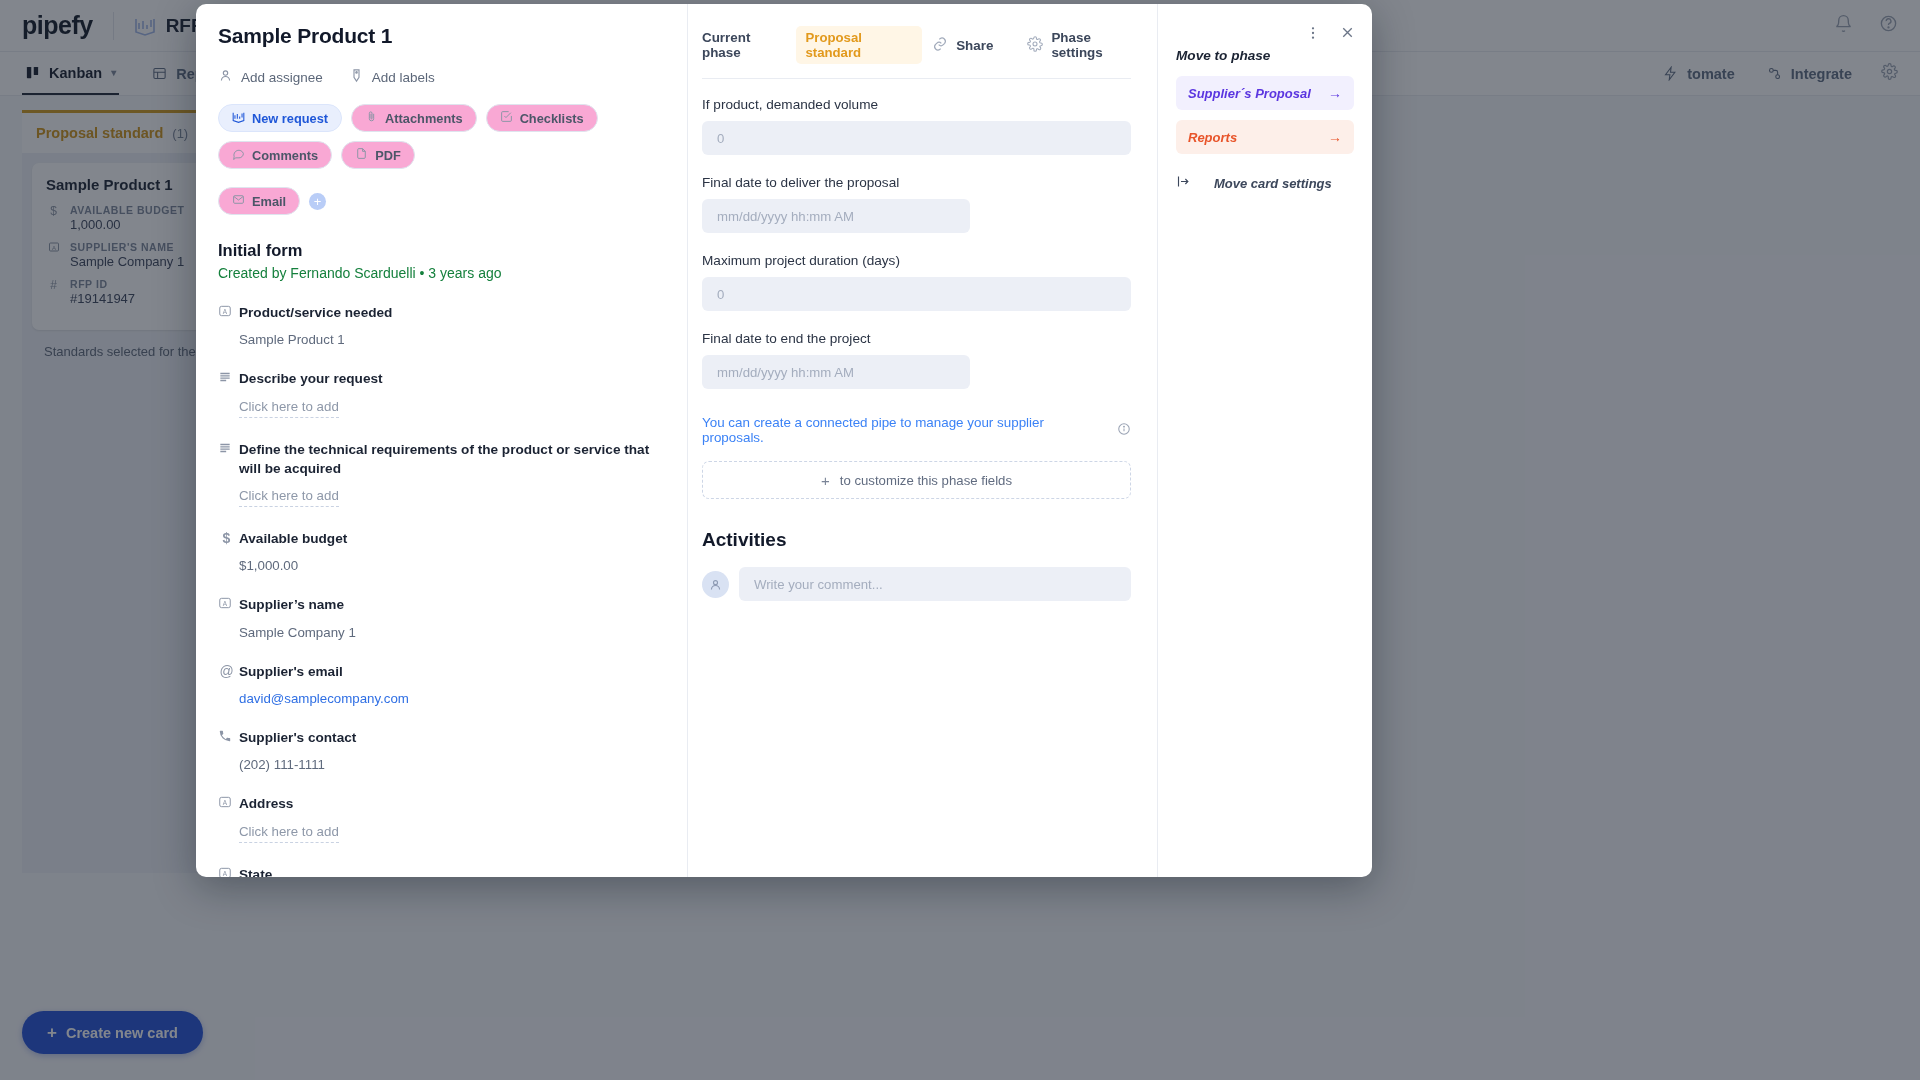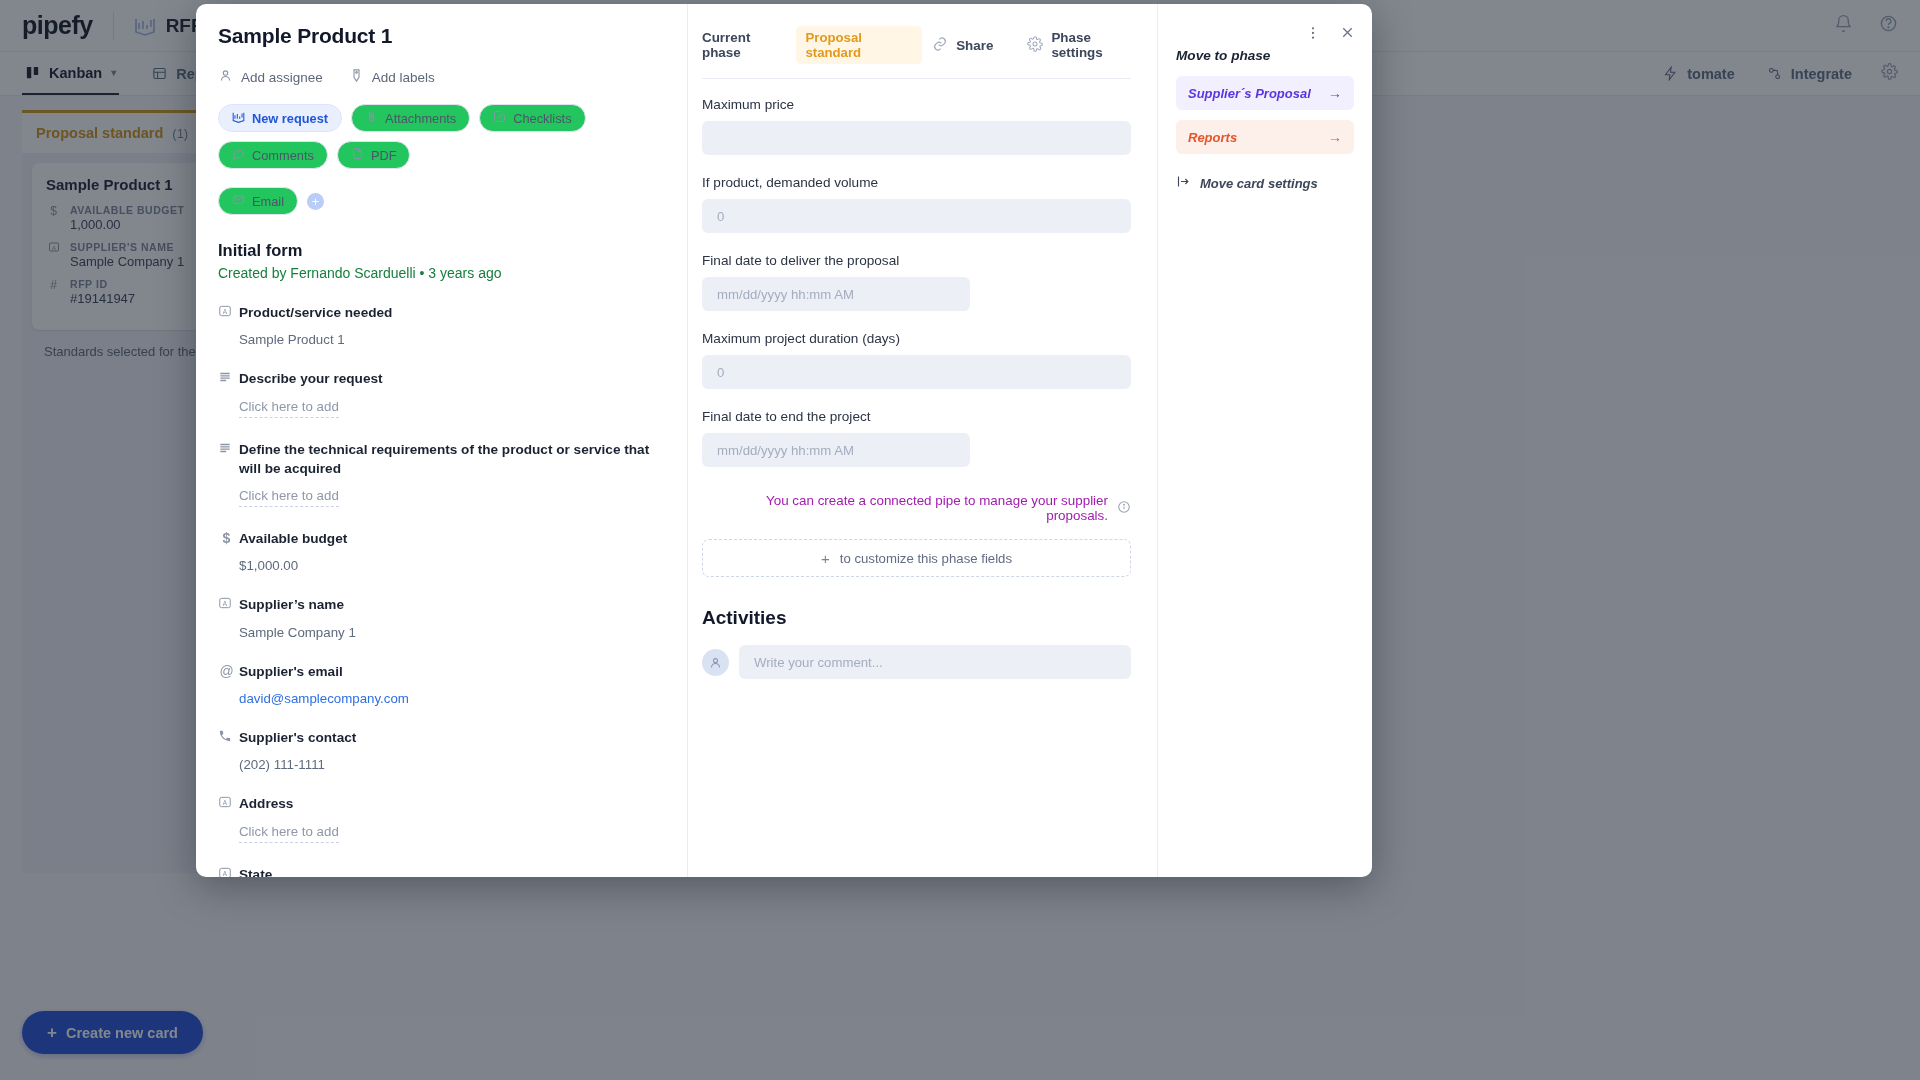--- a/index.html
+++ b/index.html
@@ -106,21 +106,21 @@
   .meta-actions { display: flex; gap: 26px; margin-top: 20px; }
   .meta-act {
     display: flex; align-items: center; gap: 8px;
     font-size: 13.5px; color: #5c6779; font-weight: 500;
   }
   .chips { display: flex; flex-wrap: wrap; gap: 9px; margin-top: 18px; }
   .chip {
     display: inline-flex; align-items: center; gap: 7px;
     border: 1px solid #dfe4ee; border-radius: 16px;
     padding: 5px 13px; font-size: 12.8px; color: #4c5668;
-    background: #22c55e; white-space: nowrap;
+    background: #f9a8d4; white-space: nowrap; font-weight: bold;
   }
   .chip.sel { background: #e9effd; border-color: #dbe5fb; color: #1f57d8; font-weight: 600; }
   .chip-add {
     width: 17px; height: 17px; border-radius: 50%;
     background: #b9cdf7; color: #fff; font-size: 13px;
     display: inline-flex; align-items: center; justify-content: center;
     align-self: center; line-height: 1;
   }
   .form-head { margin-top: 26px; }
   .form-head h3 { font-size: 16.5px; color: #12192a; font-weight: 700; }
@@ -159,22 +159,22 @@
   .pf-label { font-size: 13.6px; color: #2b3445; margin-bottom: 9px; }
   .pf-input {
     background: #eceff6; border: none; border-radius: 6px;
     height: 34px; width: 100%;
     font-size: 13.2px; color: #6b7587;
     padding: 0 15px; font-family: "Liberation Sans", sans-serif;
   }
   .pf-input.narrow { width: 62.5%; }
   .pf-input::placeholder { color: #a4adbe; }
   .pf-note {
-    font-size: 13.4px; color: #a21caf;
-    display: flex; align-items: center; gap: 9px; margin: 26px 0 16px; text-align: right;
+    font-size: 13.4px; color: #3b82f6;
+    display: flex; align-items: center; gap: 9px; margin: 26px 0 16px;
   }
   .pf-note .info { color: #9aa3b4; }
   .add-fields {
     border: 1px dashed #cdd6e6; border-radius: 7px;
     height: 38px; display: flex; align-items: center; justify-content: center;
     gap: 10px; font-size: 13.2px; color: #616c80;
   }
   .activities-h { font-size: 19px; font-weight: 700; color: #12192a; margin: 30px 0 16px; }
   .comment-row { display: flex; align-items: center; gap: 10px; }
   .avatar-c {
@@ -201,21 +201,21 @@
   .mv-title { font-size: 13.6px; font-weight: 700; color: #1b2333; margin-bottom: 13px; }
   .mv-btn {
     display: flex; align-items: center; border-radius: 6px;
     padding: 9px 12px; font-size: 13px; font-weight: 600;
     margin-bottom: 10px;
   }
   .mv-btn .arw { margin-left: auto; font-size: 14px; }
   .mv-btn.supplier { background: #f2f0fe; color: #5b36e0; }
   .mv-btn.rejected { background: #fdefe9; color: #e8552b; }
   .mv-settings {
-    display: flex; align-items: center; gap: 9px;
+    display: flex; align-items: center; gap: 23px;
     font-size: 13px; color: #3c475b; font-weight: 600; margin-top: 20px;
   }
 </style>
 </head>
 <body>
 
 <div id="app-background">
 
   <div class="bg-topbar">
     <div class="logo-pipefy">pipefy</div>
@@ -535,24 +535,20 @@
               </svg>
           </span>
           <span>Phase settings</span>
         </div>
       </div>
     </div>
     <div class="mid-sep"></div>
 
     <div class="mid-body">
       <div class="pf-group">
-        <div class="pf-label">Maximum price</div>
-        <input class="pf-input" placeholder="" style="">
-      </div>
-      <div class="pf-group">
         <div class="pf-label">If product, demanded volume</div>
         <input class="pf-input" placeholder="0" style="">
       </div>
       <div class="pf-group">
         <div class="pf-label">Final date to deliver the proposal</div>
         <input class="pf-input narrow" placeholder="mm/dd/yyyy hh:mm AM" style="">
       </div>
       <div class="pf-group">
         <div class="pf-label">Maximum project duration (days)</div>
         <input class="pf-input" placeholder="0" style="">

